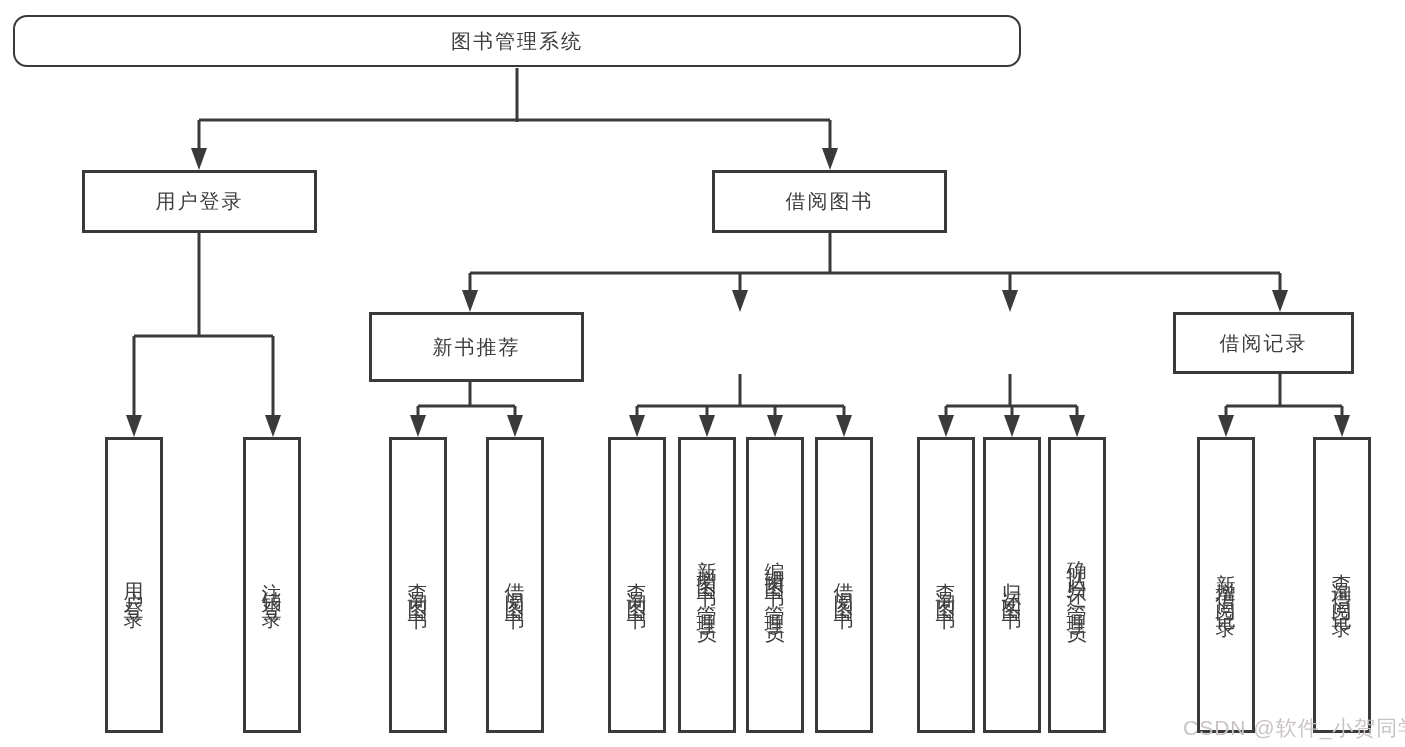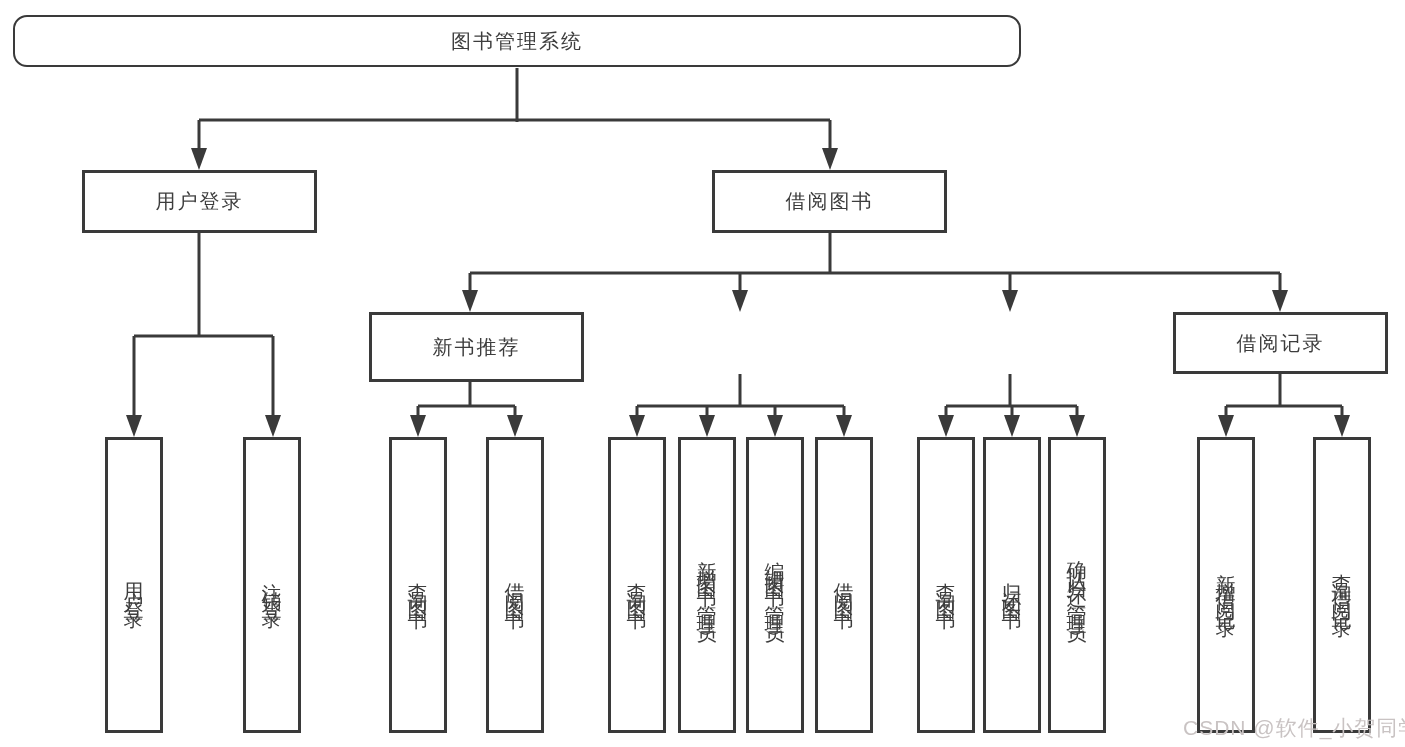--- a/index.html
+++ b/index.html
@@ -96,21 +96,21 @@
       <polygon points="1334,415 1350,415 1342,437"></polygon>
     </g>
   </svg>
 
   <div class="box hbox rootbox" style="left:13px; top:15px; width:1008px; height:52px;">图书管理系统</div>
 
   <div class="box hbox" style="left:82px; top:170px; width:235px; height:63px;">用户登录</div>
   <div class="box hbox" style="left:712px; top:170px; width:235px; height:63px;">借阅图书</div>
 
   <div class="box hbox" style="left:363px; top:312px; width:215px; height:70px;margin-left:6px;">新书推荐</div>
-  <div class="box hbox" style="left:1173px; top:312px; width:215px; height:62px;">借阅记录</div>
+  <div class="box hbox" style="left:1173px; top:312px; width:181px; height:62px;">借阅记录</div>
 
   <div class="box vbox" style="left:105px; top:437px; width:58px; height:296px;">用户登录</div>
   <div class="box vbox" style="left:243px; top:437px; width:58px; height:296px;">注销登录</div>
 
   <div class="box vbox" style="left:389px; top:437px; width:58px; height:296px;">查询图书</div>
   <div class="box vbox" style="left:486px; top:437px; width:58px; height:296px;">借阅图书</div>
 
   <div class="box vbox" style="left:608px; top:437px; width:58px; height:296px;">查询图书</div>
   <div class="box vbox" style="left:678px; top:437px; width:58px; height:296px;">新增图书（管理员）</div>
   <div class="box vbox" style="left:746px; top:437px; width:58px; height:296px;">编辑图书（管理员）</div>

